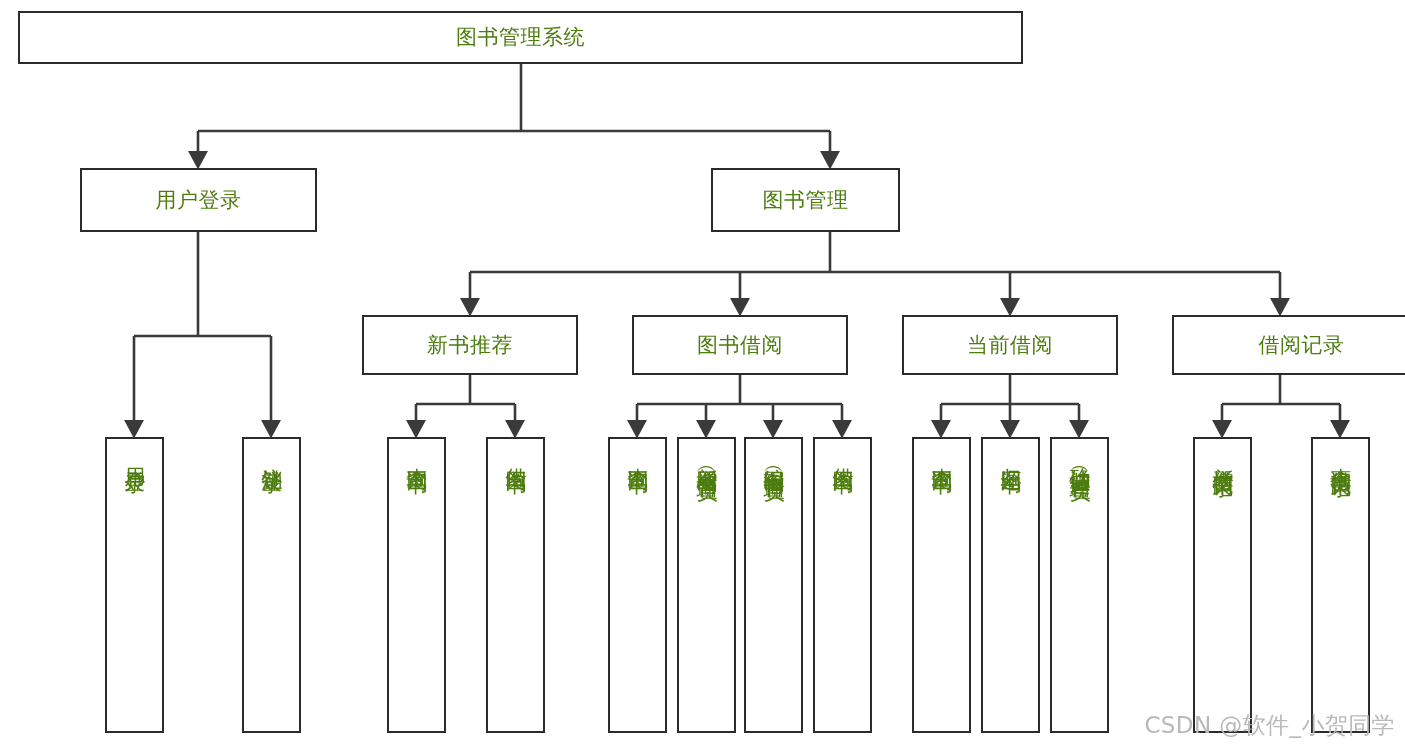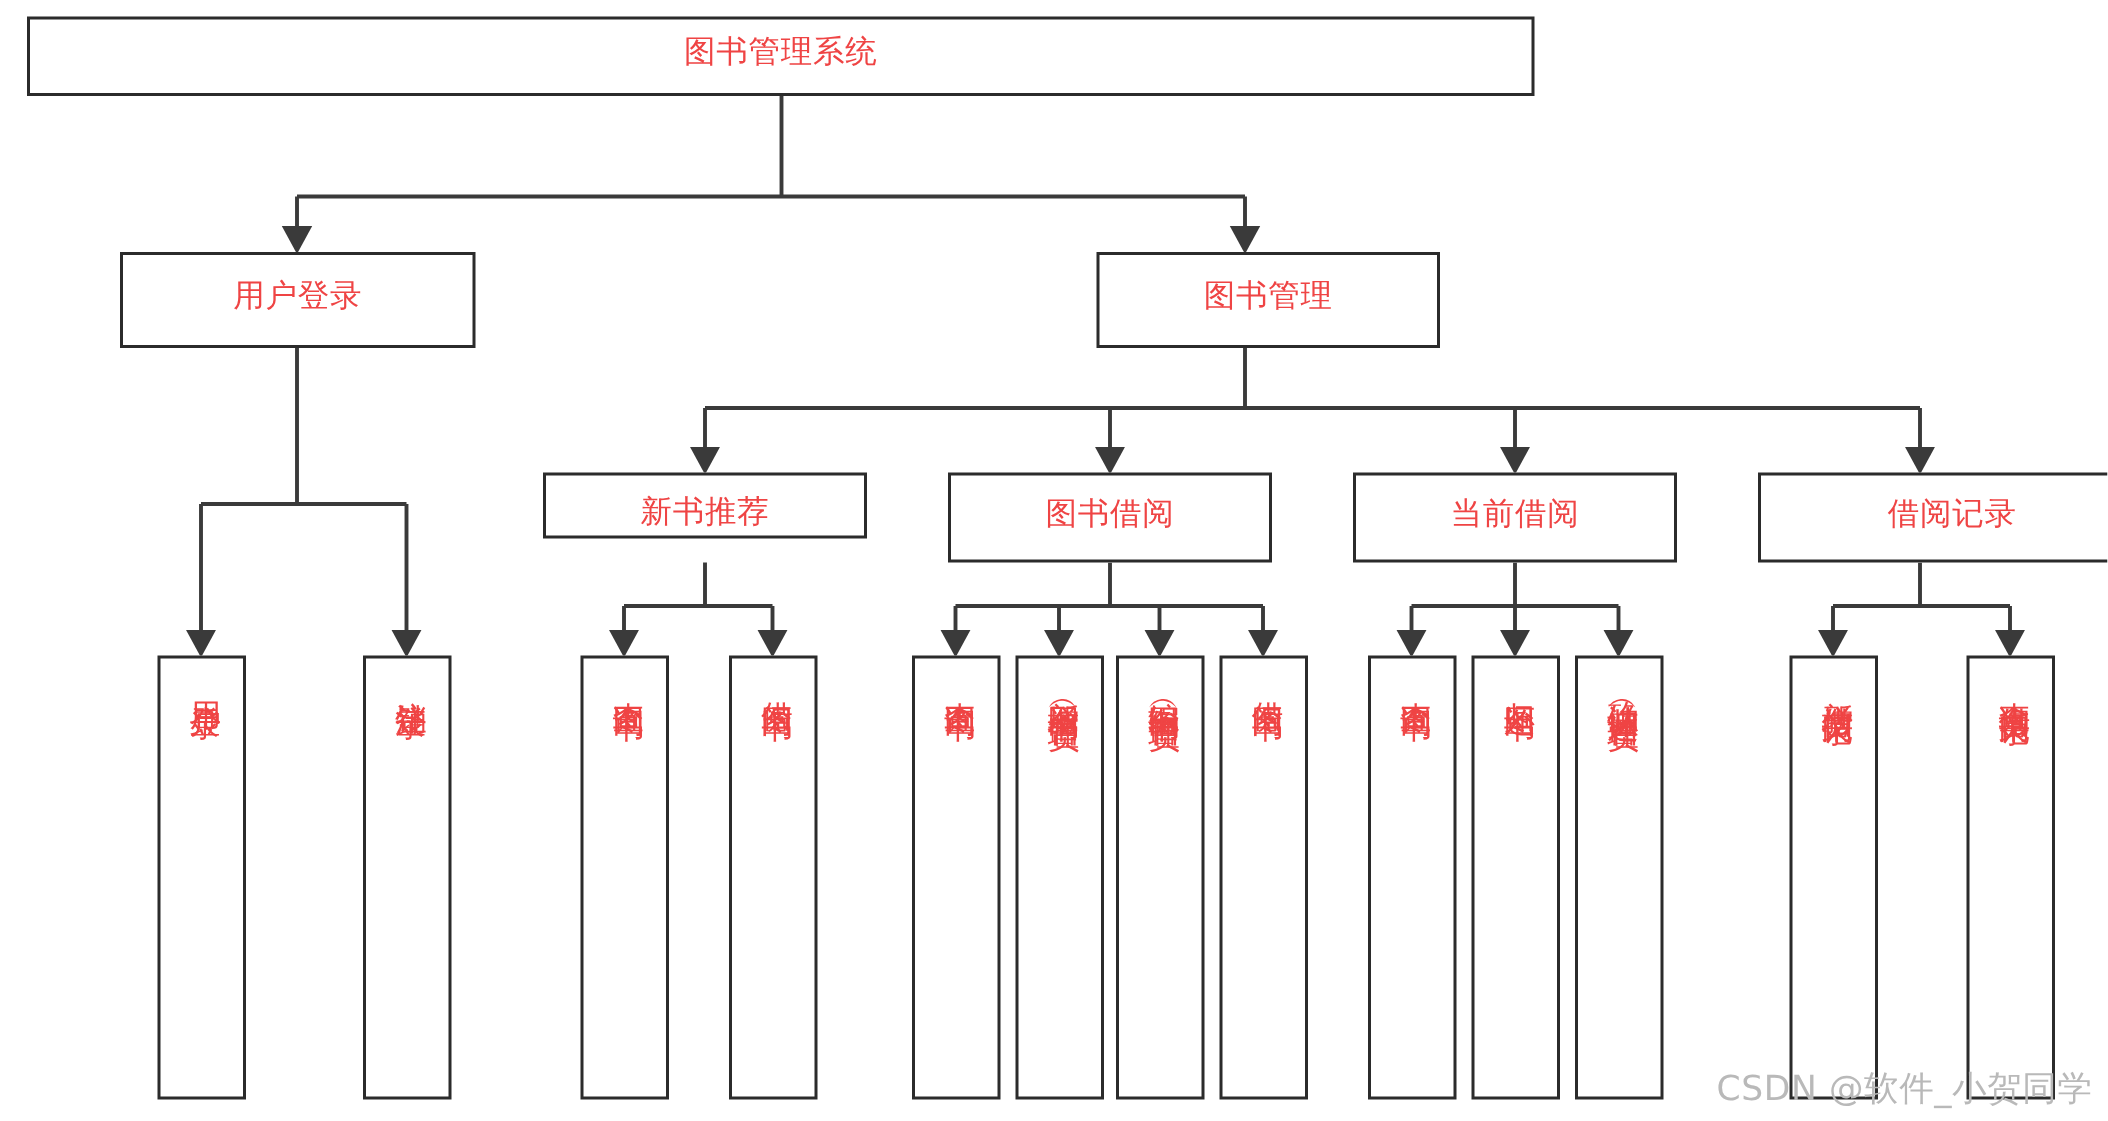--- a/index.html
+++ b/index.html
@@ -30,27 +30,26 @@
     position: absolute;
     box-sizing: border-box;
     background: #ffffff;
     border: 2px solid #2b2b2b;
     display: flex;
     align-items: center;
     justify-content: center;
     z-index: 2;
   }
   .node-label {
-    color: #ef4444;
+    color: #4d7c0f;
     font-size: 21px;
     line-height: 1.18;
     letter-spacing: 0.5px;
     white-space: nowrap;
     text-align: center;
-    font-family: Liberation Mono, monospace;
   }
   
   .node.horiz .node-label {
     writing-mode: horizontal-tb;
   }
   
   .node.vert {
     align-items: flex-start;
     justify-content: center;
     padding-top: 12px;
@@ -129,25 +128,25 @@
   </svg>
 
   <div class="node horiz" style="left:18px; top:11px; width:1005px; height:53px;">
     <span class="node-label">图书管理系统</span>
   </div>
 
   <div class="node horiz" style="left:80px; top:168px; width:237px; height:64px;">
     <span class="node-label">用户登录</span>
   </div>
 
-  <div class="node horiz" style="left:711px; top:168px; width:229px; height:64px;margin-left:20px;">
+  <div class="node horiz" style="left:711px; top:168px; width:189px; height:64px;">
     <span class="node-label">图书管理</span>
   </div>
 
-  <div class="node horiz" style="left:362px; top:315px; width:216px; height:44px;align-items:flex-end;">
+  <div class="node horiz" style="left:362px; top:315px; width:216px; height:60px;">
     <span class="node-label">新书推荐</span>
   </div>
 
   <div class="node horiz" style="left:902px; top:315px; width:216px; height:60px;">
     <span class="node-label">当前借阅</span>
   </div>
 
   <div class="node horiz" style="left:632px; top:315px; width:216px; height:60px;">
     <span class="node-label">图书借阅</span>
   </div>

